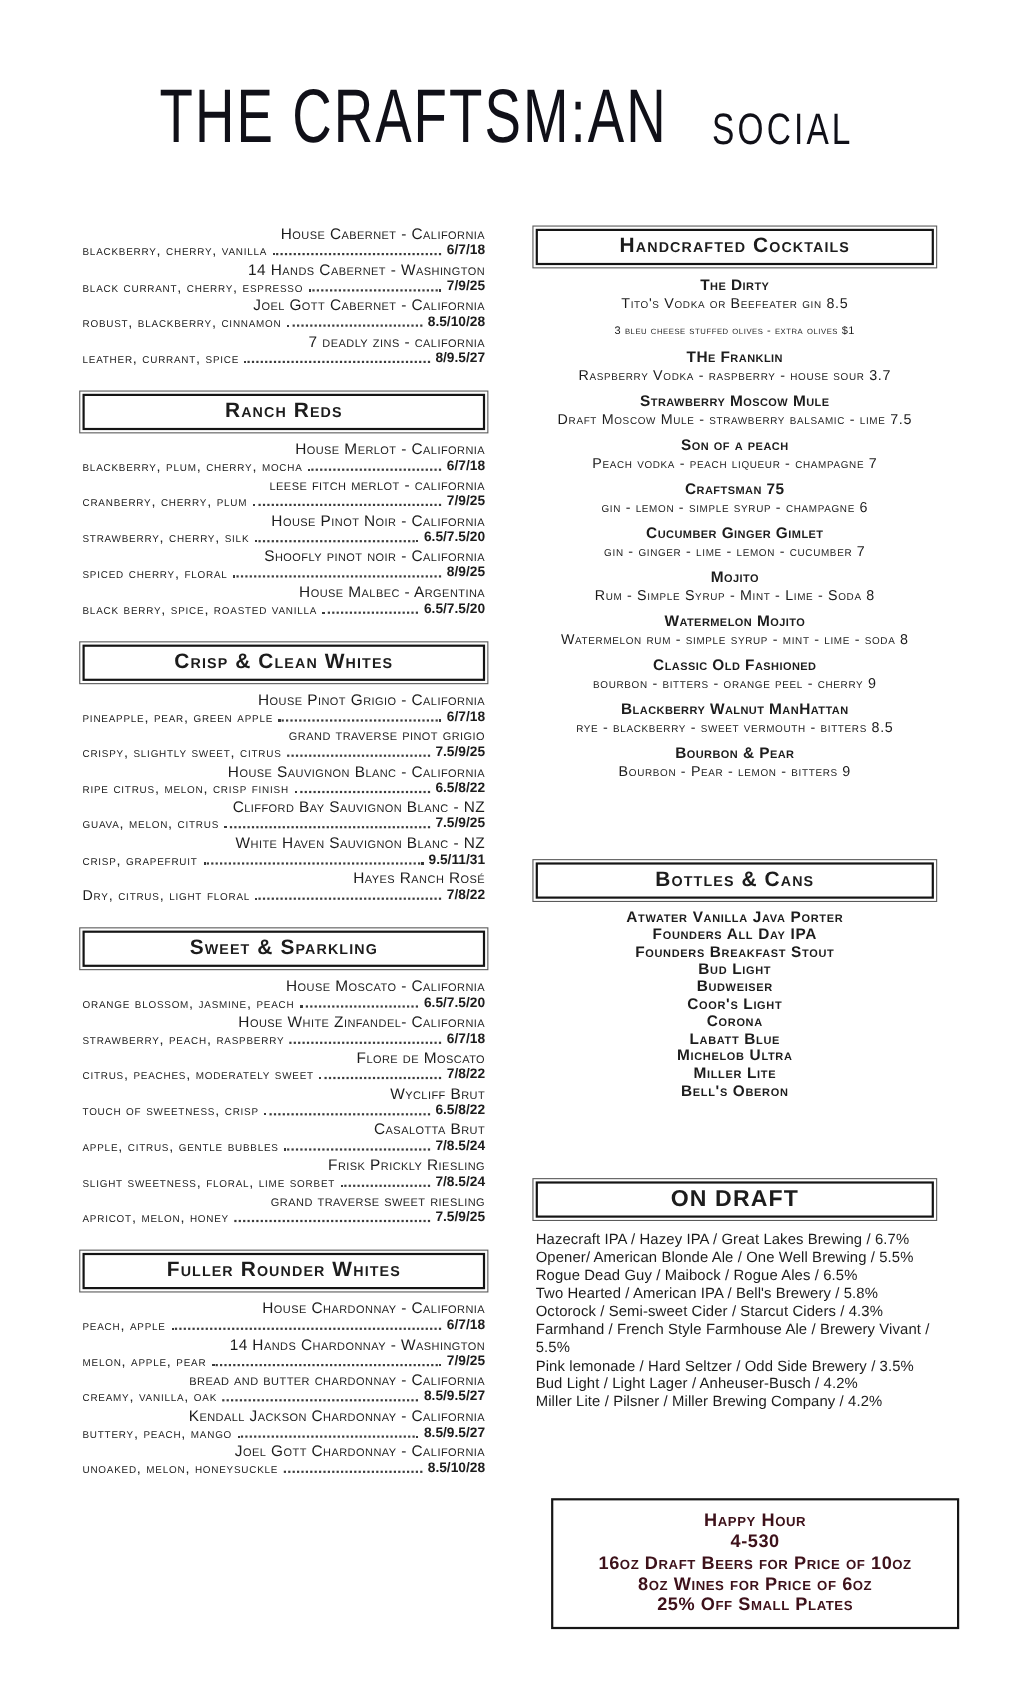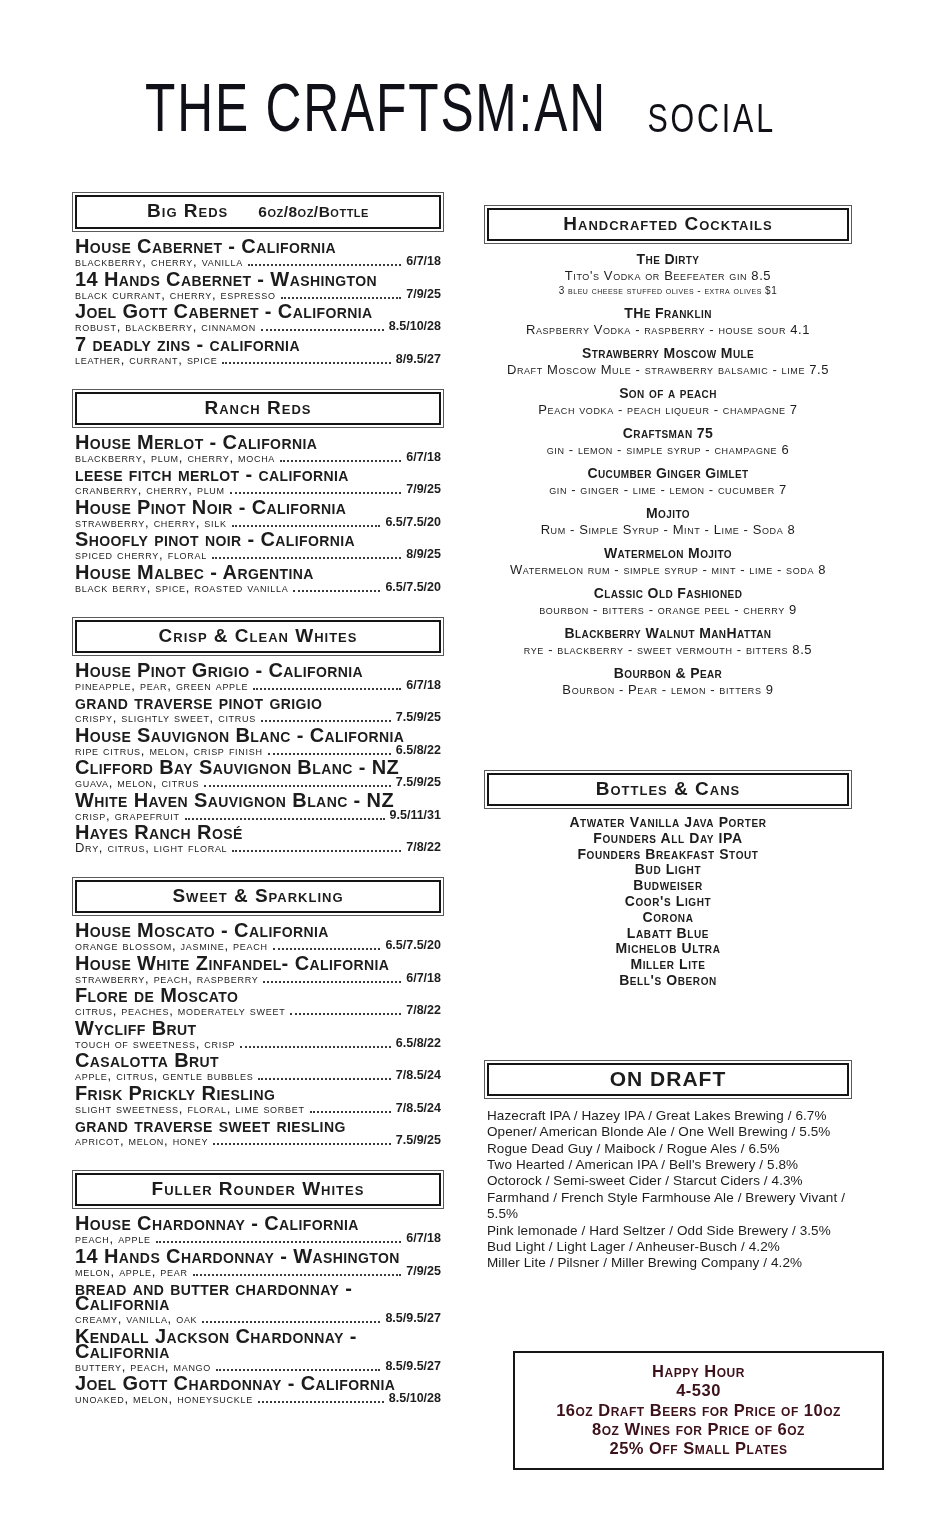--- a/index.html
+++ b/index.html
@@ -28,62 +28,58 @@
     padding:3px 8px 4px;display:flex;justify-content:center;align-items:baseline;gap:30px;
     font-variant:small-caps;font-weight:bold;font-size:19px;line-height:22px;letter-spacing:1px;
     background:#fff;
   }
   .sec-note{font-size:15.5px;font-weight:bold;letter-spacing:0.5px;}
   .plain-caps .sec-title{font-variant:normal;font-size:21px;letter-spacing:1px;}
   
   .wine-section{margin-bottom:25px;}
   .wine-items{margin-top:10px;}
   .wine-item{margin-bottom:2.5px;}
-  .wine-name{font-variant:small-caps;font-weight:bold;font-size:20px;line-height:15px;letter-spacing:0.4px;}
+  .wine-name{font-variant:small-caps;font-weight:normal;font-size:14px;line-height:15px;letter-spacing:0.4px;text-align:right;}
   .wine-detail{display:flex;align-items:flex-end;font-variant:small-caps;font-size:13px;line-height:15px;letter-spacing:0.7px;}
   .leader{flex:1 1 auto;min-width:14px;border-bottom:2px dotted #3a3a3a;margin:0 5px 3px 5px;}
   .wine-price{font-variant:normal;font-weight:bold;font-size:12.5px;letter-spacing:0;white-space:nowrap;}
   
   .cocktail-list{margin-top:11px;text-align:center;}
   .cocktail{margin-bottom:9px;}
   .cocktail-name{font-variant:small-caps;font-weight:bold;font-size:14px;line-height:15.5px;letter-spacing:0.4px;}
   .cocktail-ing{font-variant:small-caps;font-size:13px;line-height:15.5px;letter-spacing:0.6px;}
-  .cocktail-note{font-variant:small-caps;font-size:10px;line-height:13px;letter-spacing:0.5px;margin-top:1px;}
+  .cocktail-note{font-variant:small-caps;font-size:10px;line-height:13px;letter-spacing:0.5px;margin-top:12px;}
   
   .bottles-section{margin-top:76px;}
   .simple-list{margin-top:9px;text-align:center;}
   .bottle-line{font-variant:small-caps;font-weight:bold;font-size:14px;line-height:15.8px;letter-spacing:0.6px;}
   
   .draft-section{margin-top:74px;}
   .draft-list{margin-top:12px;text-align:left;}
   .draft-line{font-size:13.5px;line-height:16.4px;letter-spacing:0.1px;}
   
   .hh-box{
-    border:2px solid #161616;margin-top:79px;margin-left:26px;width:371px;box-sizing:border-box;
+    border:2px solid #161616;margin-top:79px;margin-left:14px;width:371px;box-sizing:border-box;
     padding:9px 4px;text-align:center;
     font-variant:small-caps;font-weight:bold;font-size:16.5px;line-height:19.4px;letter-spacing:0.5px;
   }
   .hh-line{white-space:nowrap;}
 </style>
 </head>
 <body style="color: rgb(28, 28, 28);">
 
 <div class="page">
 
   <header class="brand">
     <span class="brand-main">THE CRAFTSM:AN</span>
     <span class="brand-suffix">SOCIAL</span>
   </header>
 
   <div class="col col-left">
   <section class="wine-section">
-    <div class="sec-header">
-      <span class="sec-title">Big Reds</span>
-      <span class="sec-note">6oz/8oz/Bottle</span>
-    </div>
     <div class="wine-items">
   <div class="wine-item">
     <div class="wine-name">House Cabernet - California</div>
     <div class="wine-detail">
       <span class="wine-desc">blackberry, cherry, vanilla</span>
       <span class="leader"></span>
       <span class="wine-price">6/7/18</span>
     </div>
   </div>
 
@@ -364,21 +360,21 @@
       </div>
       <div class="cocktail-list">
   <div class="cocktail">
     <div class="cocktail-name">The Dirty</div>
     <div class="cocktail-ing">Tito's Vodka or Beefeater gin 8.5</div>
     <div class="cocktail-note">3 bleu cheese stuffed olives  -  extra olives $1</div>
   </div>
 
   <div class="cocktail">
     <div class="cocktail-name">THe Franklin</div>
-    <div class="cocktail-ing">Raspberry Vodka - raspberry - house sour  4.1</div>
+    <div class="cocktail-ing">Raspberry Vodka - raspberry - house sour  3.7</div>
 
   </div>
 
   <div class="cocktail">
     <div class="cocktail-name">Strawberry Moscow Mule</div>
     <div class="cocktail-ing">Draft Moscow Mule - strawberry balsamic - lime 7.5</div>
 
   </div>
 
   <div class="cocktail">

